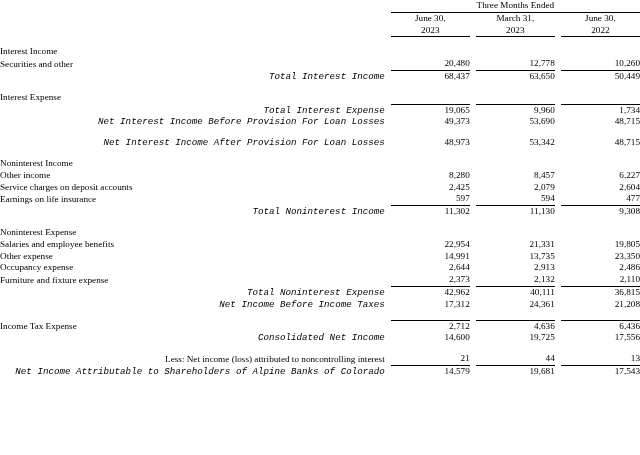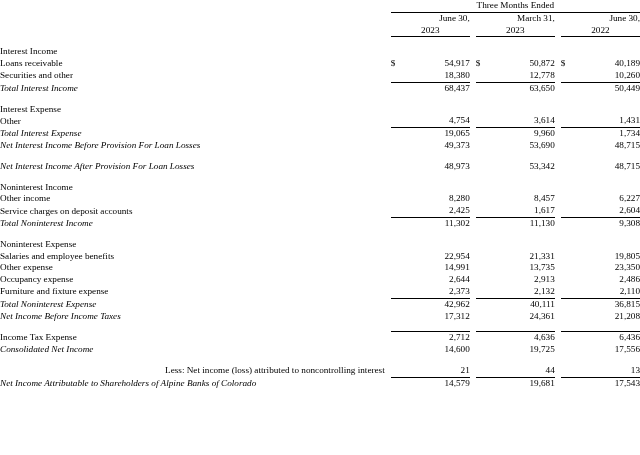--- a/index.html
+++ b/index.html
@@ -37,21 +37,21 @@
     line-height: 11.8px;
     white-space: nowrap;
   }
   
   col.c-label  { width: 380px; }
   col.c-gap    { width: 6px;  }
   col.c-cur    { width: 16px; }
   col.c-num    { width: 62px; }
   .lbl-head    { padding-left: 17px; font-weight: bold; }
   .lbl-item    { padding-left: 29px; }
-  .lbl-total   { font-style: italic; padding-right: 0; }
+  .lbl-total   { text-align: right; font-style: italic; padding-right: 0; font-family: Liberation Mono, monospace; }
   .lbl-less    { padding-left: 25px; text-align: right; }
 
   
   .cur  { text-align: left;  padding-left: 2px; }
   .num  { text-align: right; padding-right: 3px; }
   .b    { font-weight: bold; }
 
   
   .rule-top      { border-top: 1.1px solid #000; }
   .rule-bot      { border-bottom: 1.1px solid #000; }
@@ -60,21 +60,21 @@
   tr.row td    { height: 11.8px; }
 
   
   .hdr-group {
     text-align: center;
   }
   .hdr-col {
     text-align: center;
   }
   .hdr-col-b { text-align: center; font-weight: bold; }
-  .pad-top-head td { padding-top: 1px; text-align: right; }
+  .pad-top-head td { padding-top: 1px; }
 </style>
 </head>
 <body>
 
 <div id="sheet">
   <table class="fin">
     <colgroup>
       <col class="c-label">
         <col class="c-gap">
       <col class="c-cur">
@@ -119,36 +119,24 @@
           <td class="cur"></td>
           <td class="num"></td>
           <td></td>
           <td class="cur"></td>
           <td class="num"></td>
           <td></td>
           <td class="cur"></td>
           <td class="num"></td>
         </tr>
         <tr class="row">
-          <td class="lbl-item">Loans receivable</td>
-          <td></td>
-          <td class="cur b">$</td>
-          <td class="num b">54,917</td>
-          <td></td>
-          <td class="cur">$</td>
-          <td class="num">50,872</td>
-          <td></td>
-          <td class="cur">$</td>
-          <td class="num">40,189</td>
-        </tr>
-        <tr class="row">
           <td class="lbl-item">Securities and other</td>
           <td></td>
           <td class="cur b"></td>
-          <td class="num b">18,380</td>
+          <td class="num b">20,480</td>
           <td></td>
           <td class="cur"></td>
           <td class="num">12,778</td>
           <td></td>
           <td class="cur"></td>
           <td class="num">10,260</td>
         </tr>
         <tr class="row">
           <td class="lbl-total">Total Interest Income</td>
           <td></td>
@@ -170,32 +158,20 @@
           <td class="cur"></td>
           <td class="num"></td>
           <td></td>
           <td class="cur"></td>
           <td class="num"></td>
           <td></td>
           <td class="cur"></td>
           <td class="num"></td>
         </tr>
         <tr class="row">
-          <td class="lbl-item">Other</td>
-          <td></td>
-          <td class="cur b"></td>
-          <td class="num b">4,754</td>
-          <td></td>
-          <td class="cur"></td>
-          <td class="num">3,614</td>
-          <td></td>
-          <td class="cur"></td>
-          <td class="num">1,431</td>
-        </tr>
-        <tr class="row">
           <td class="lbl-total">Total Interest Expense</td>
           <td></td>
           <td class="cur rule-top b"></td>
           <td class="num rule-top b">19,065</td>
           <td></td>
           <td class="cur rule-top"></td>
           <td class="num rule-top">9,960</td>
           <td></td>
           <td class="cur rule-top"></td>
           <td class="num rule-top">1,734</td>
@@ -254,24 +230,36 @@
           <td class="cur"></td>
           <td class="num">6,227</td>
         </tr>
         <tr class="row">
           <td class="lbl-item">Service charges on deposit accounts</td>
           <td></td>
           <td class="cur b"></td>
           <td class="num b">2,425</td>
           <td></td>
           <td class="cur"></td>
-          <td class="num">1,617</td>
+          <td class="num">2,079</td>
           <td></td>
           <td class="cur"></td>
           <td class="num">2,604</td>
+        </tr>
+        <tr class="row">
+          <td class="lbl-item">Earnings on life insurance</td>
+          <td></td>
+          <td class="cur b"></td>
+          <td class="num b">597</td>
+          <td></td>
+          <td class="cur"></td>
+          <td class="num">594</td>
+          <td></td>
+          <td class="cur"></td>
+          <td class="num">477</td>
         </tr>
         <tr class="row">
           <td class="lbl-total">Total Noninterest Income</td>
           <td></td>
           <td class="cur rule-top b"></td>
           <td class="num rule-top b">11,302</td>
           <td></td>
           <td class="cur rule-top"></td>
           <td class="num rule-top">11,130</td>
           <td></td>

